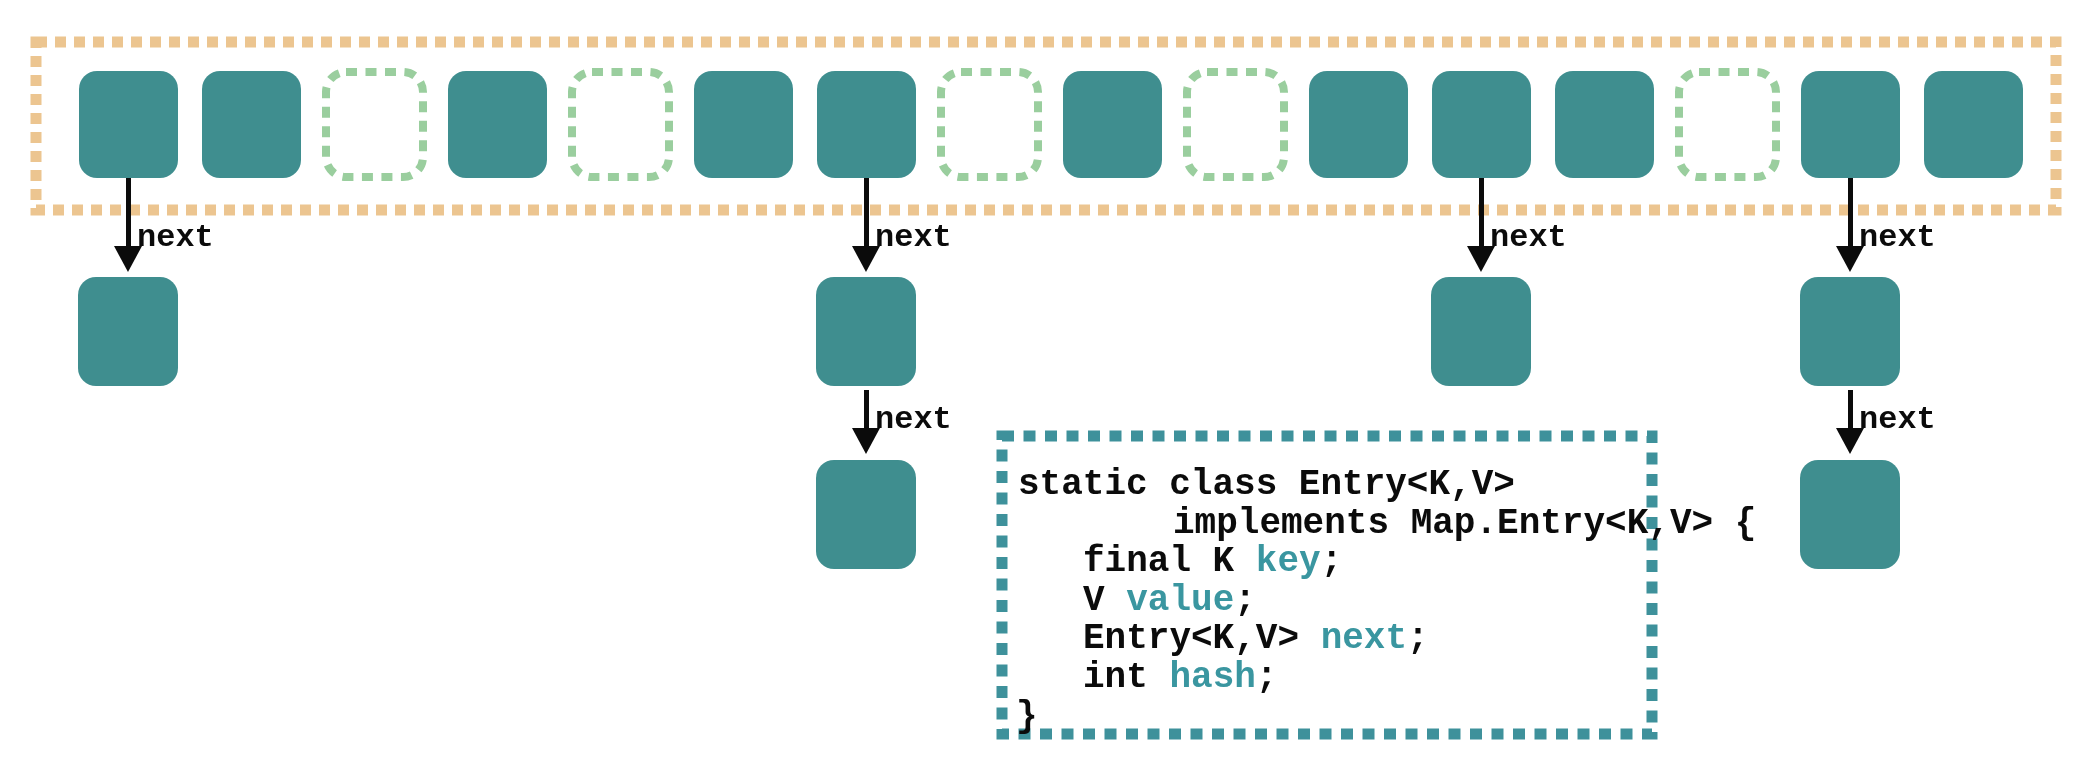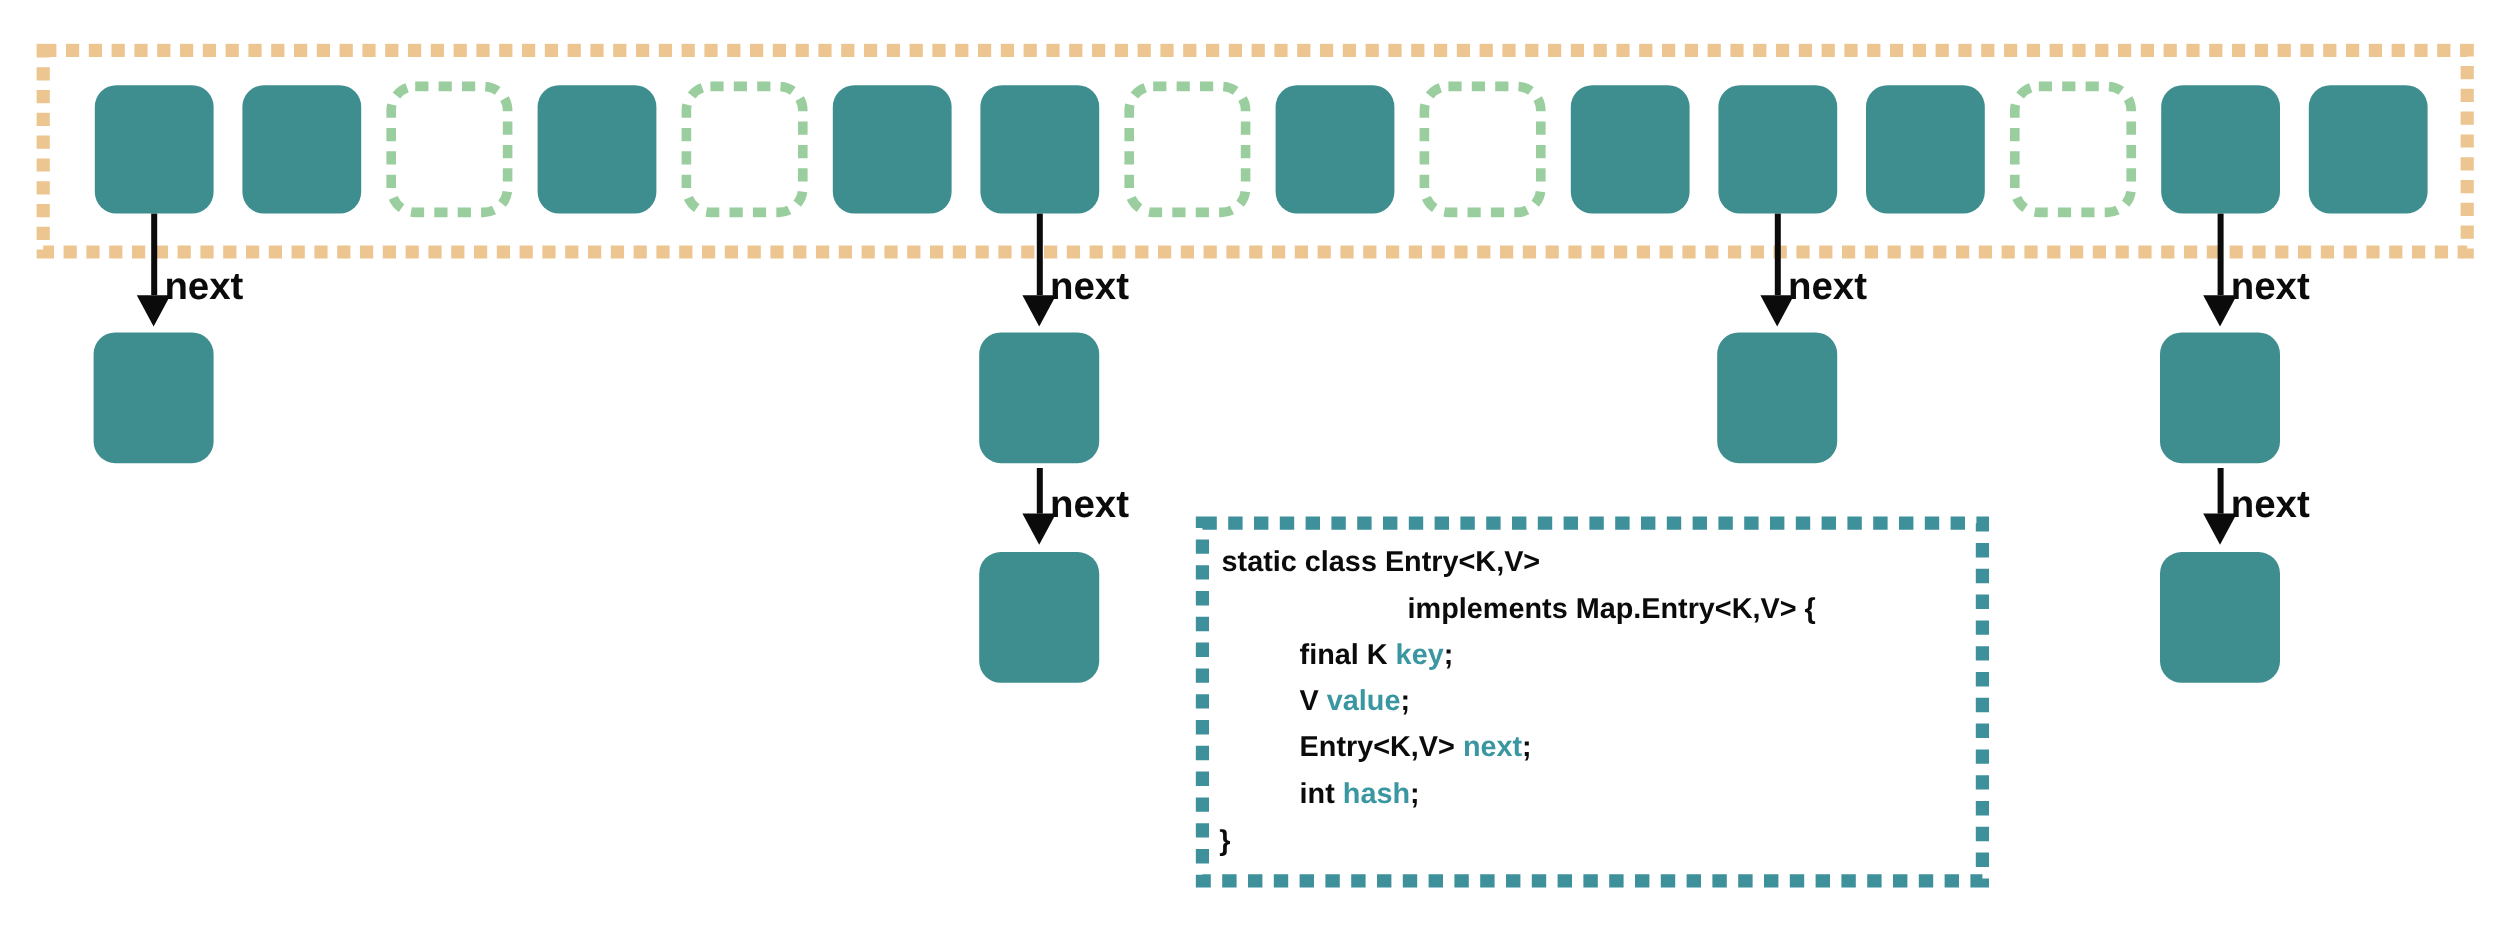--- a/index.html
+++ b/index.html
@@ -1,29 +1,29 @@
 <!DOCTYPE html>
 <html><head>
 <meta charset="utf-8">
 <style>
   html,body{margin:0;padding:0;background:#ffffff;}
   #stage{
     position:relative;width:2098px;height:780px;background:#ffffff;overflow:hidden;
-    font-family:Liberation Sans, sans-serif;
+    font-family:Liberation Mono, monospace;
   }
   .abs{position:absolute;}
   .sq{position:absolute;border-radius:18px;}
   .arrow-line{position:absolute;width:5px;background:#0b0b0b;}
   .arrow-head{position:absolute;width:0;height:0;
     border-left:14px solid transparent;border-right:14px solid transparent;
     border-top:26px solid #0b0b0b;}
   .next-label{position:absolute;font-weight:bold;font-size:32px;line-height:32px;color:#0b0b0b;white-space:nowrap;}
   #codebox{position:absolute;left:996px;top:430px;width:662px;height:310px;}
-  #code-lines{position:absolute;left:20px;top:20px;right:14px;
-    font-weight:bold;font-size:24px;line-height:38.6px;white-space:pre;}
+  #code-lines{position:absolute;left:20px;top:36px;right:14px;
+    font-weight:bold;font-size:36px;line-height:38.6px;white-space:pre;}
   .code-line{height:38.6px;}
 </style>
 </head>
 <body>
 
 <div id="stage">
 
   <svg class="abs" style="left:30px;top:36px;" width="2032" height="180">
     <rect id="array-border-rect" x="6" y="6" width="2020" height="168" fill="none" stroke-width="11" stroke-dasharray="11 8" stroke="#ECC590"></rect>
   </svg>

